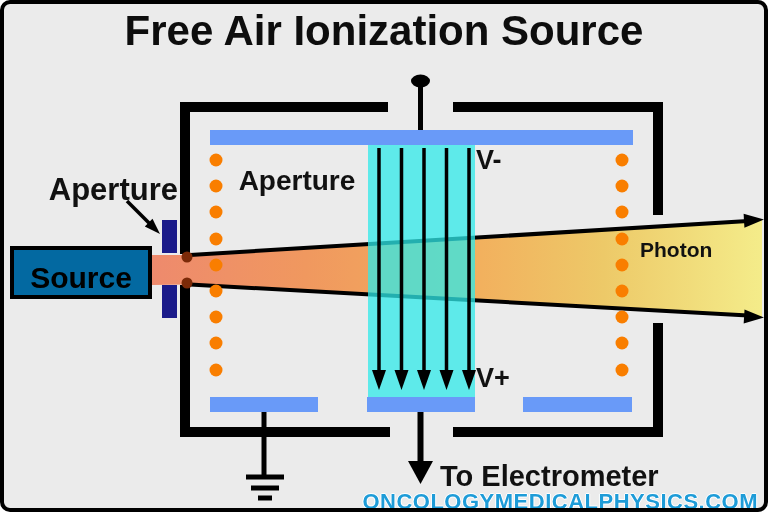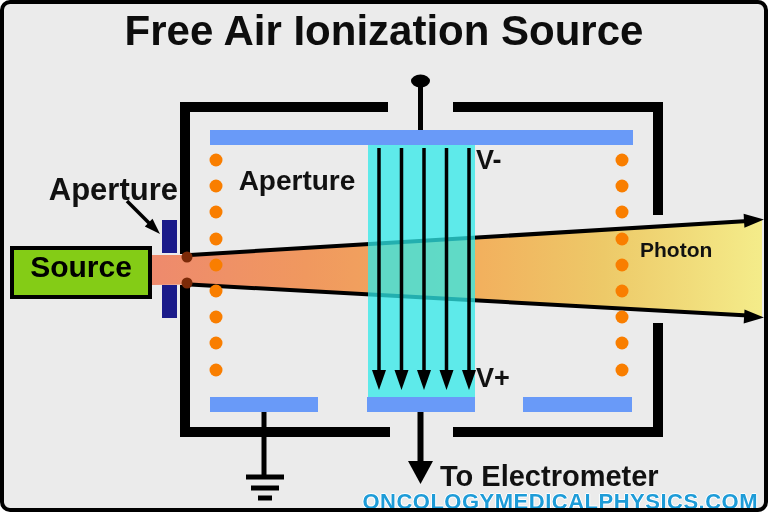--- a/index.html
+++ b/index.html
@@ -11,22 +11,22 @@
   }
   .stage svg{position:absolute;left:-4px;top:-4px;}
   .lbl{position:absolute;color:#111;font-weight:bold;line-height:1.0;white-space:nowrap;}
   .title{
     left:0;top:6px;width:760px;text-align:center;
     font-size:42px;letter-spacing:0px;color:#0d0d0d;
   }
   .aperture-lbl{left:6px;top:170px;width:168px;text-align:right;font-size:31px;}
   .source-box{
     position:absolute;left:6px;top:242px;width:142px;height:53px;
-    background:#84cc16;border:4px solid #000;box-sizing:border-box;
-    display:flex;align-items:flex-start;justify-content:center;
+    background:#0369a1;border:4px solid #000;box-sizing:border-box;
+    display:flex;align-items:flex-end;justify-content:center;
   }
   .source-box span{font-size:30px;font-weight:bold;color:#000;}
   .efield-lbl{left:208px;top:163px;width:170px;text-align:center;font-size:28px;line-height:1.02;}
   .vminus-lbl{left:472px;top:143px;font-size:27px;}
   .vplus-lbl{left:472px;top:361px;font-size:27px;}
   .photon-lbl{left:636px;top:236px;font-size:21px;line-height:0.98;text-align:left;}
   .electrometer-lbl{left:436px;top:458px;font-size:29px;}
   .website{
     position:absolute;right:6px;top:485px;
     font-size:22px;font-weight:bold;letter-spacing:0.5px;

